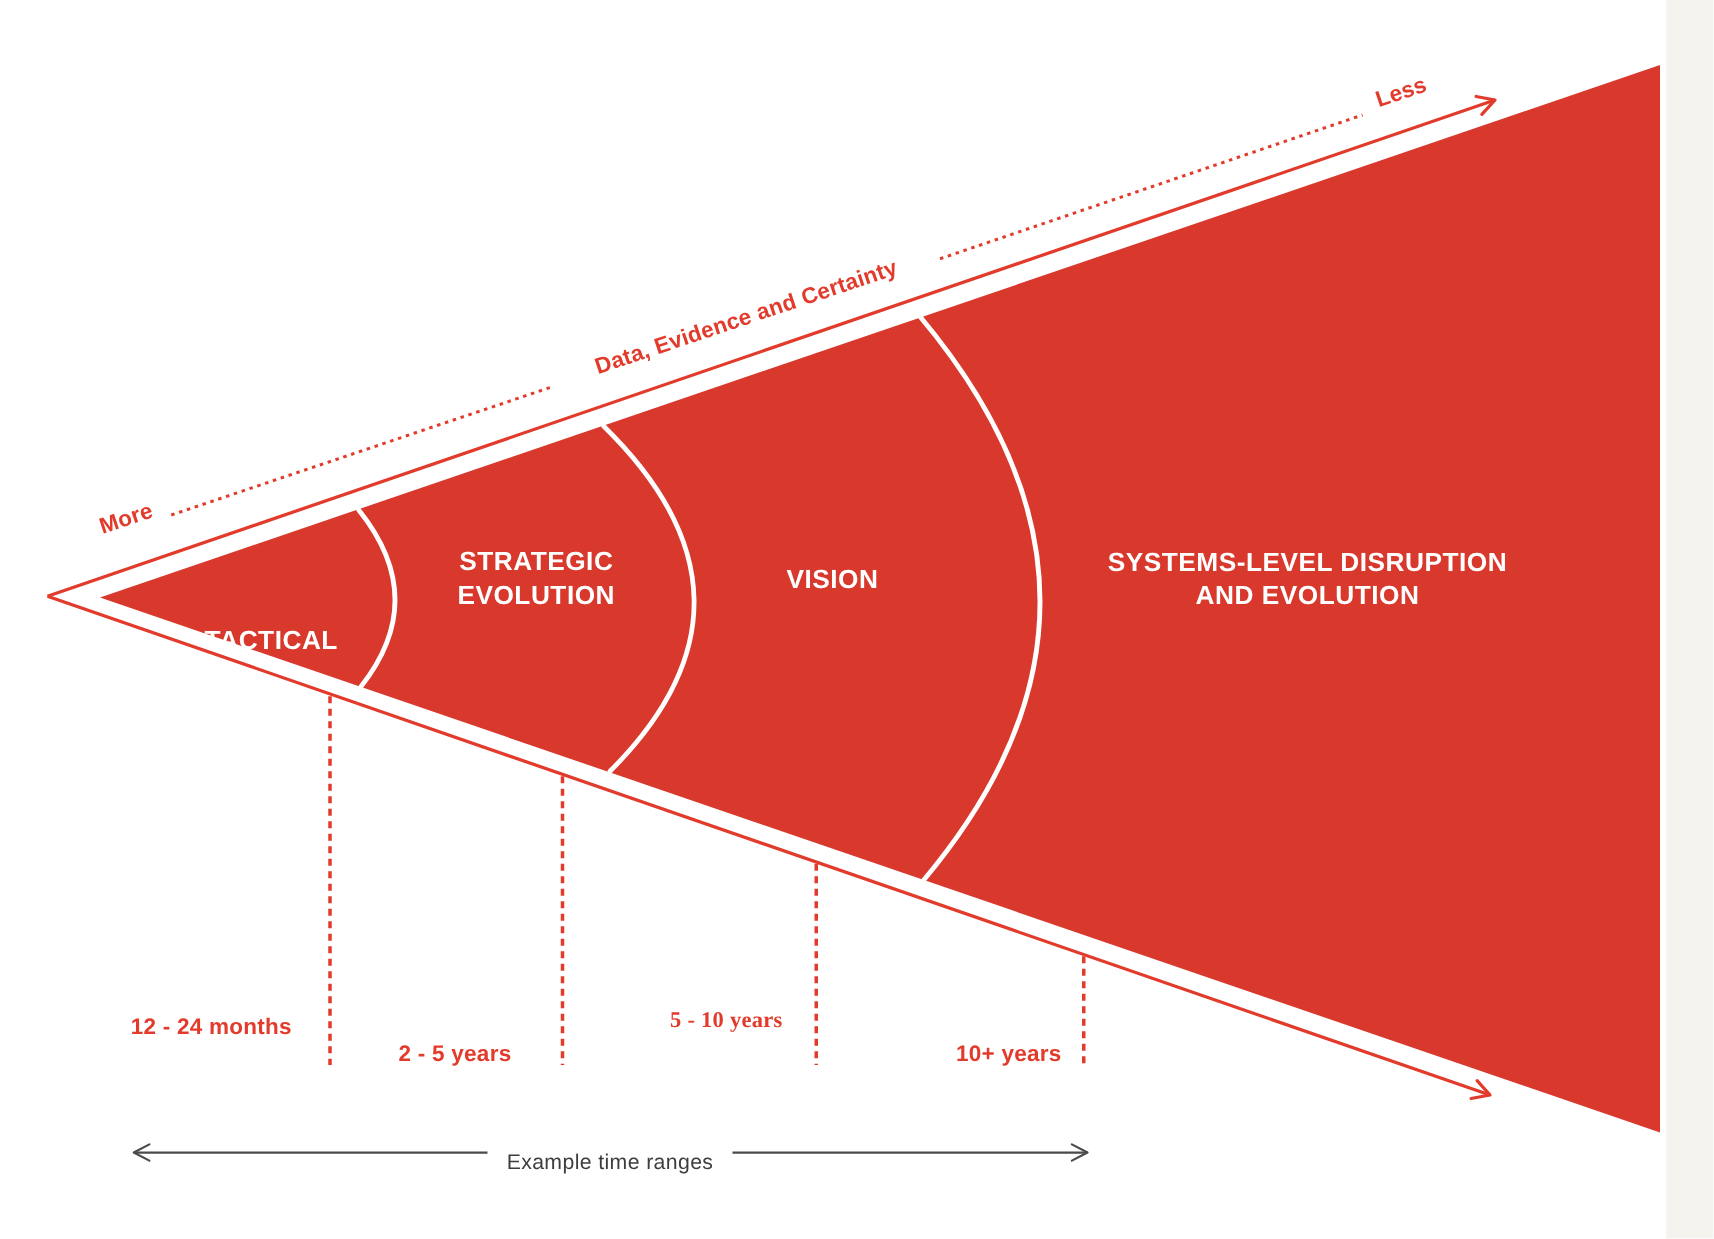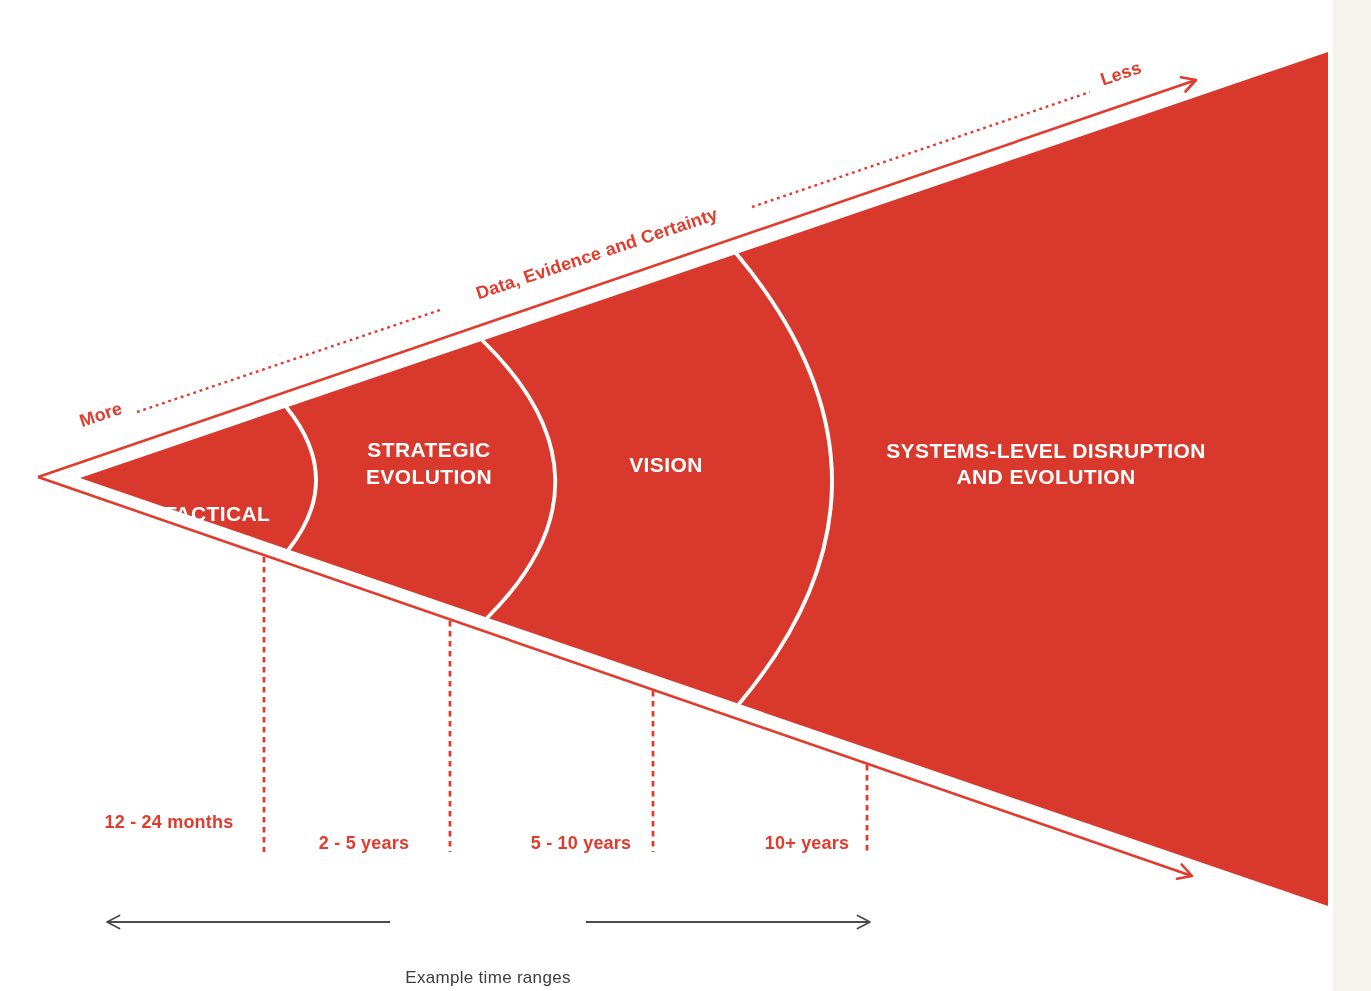--- a/index.html
+++ b/index.html
@@ -106,17 +106,17 @@
     <div class="l1">VISION</div>
 
   </div>
   <div class="lbl seg-text" style="left:1046px; top:464px; line-height:26px;">
     <div class="l1">SYSTEMS-LEVEL DISRUPTION</div>
     <div class="l2">AND EVOLUTION</div>
   </div>
 
   <div class="lbl time-text" style="left:169px; top:822px;">12 - 24 months</div>
   <div class="lbl time-text" style="left:364px; top:843px;">2 - 5 years</div>
-  <div class="lbl time-text" style="left:581px; top:843px;">5 - 10 years</div>
+  <div class="lbl time-text" style="left:581px; top:816px;font-family:Liberation Serif, serif;">5 - 10 years</div>
   <div class="lbl time-text" style="left:807px; top:843px;text-align:right;">10+ years</div>
 
-  <div class="lbl caption-text" style="left:488px; top:930px;margin-top:48px;">Example time ranges</div>
+  <div class="lbl caption-text" style="left:488px; top:930px;">Example time ranges</div>
 </div>
 
 </body></html>

